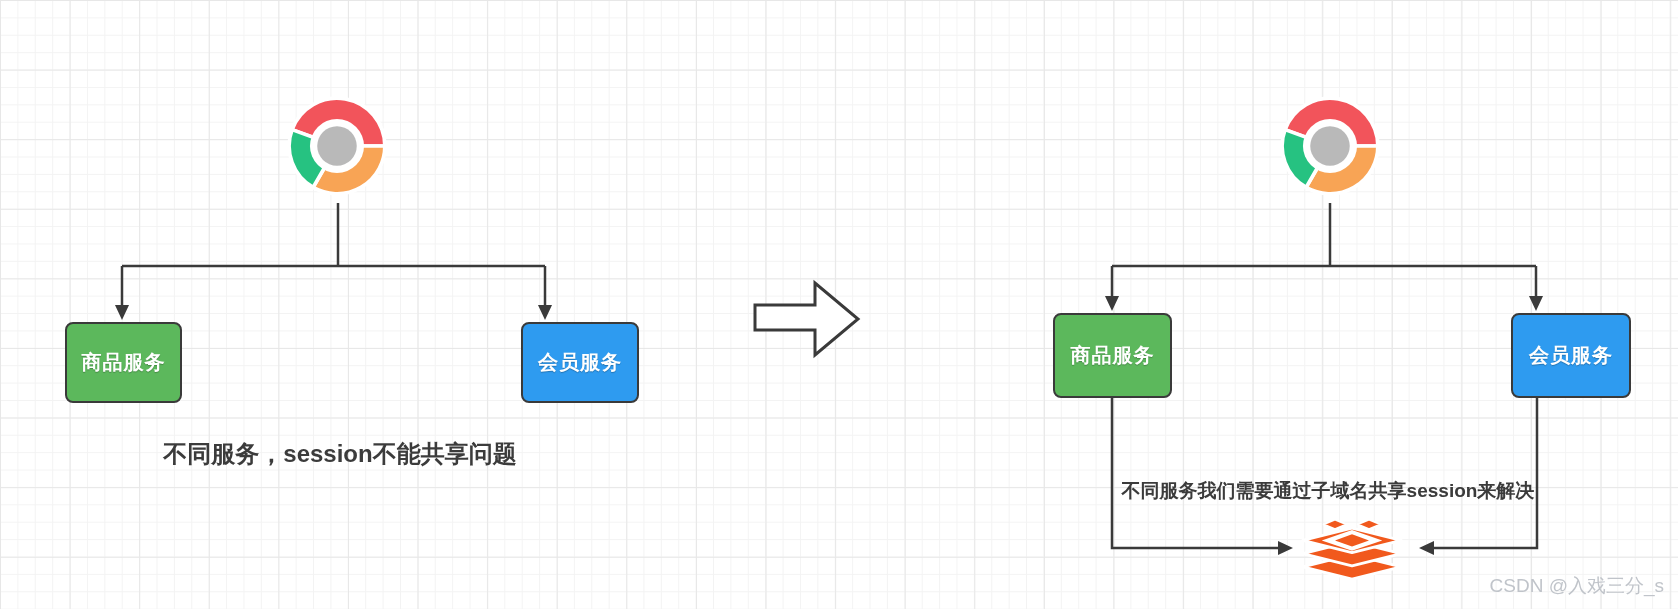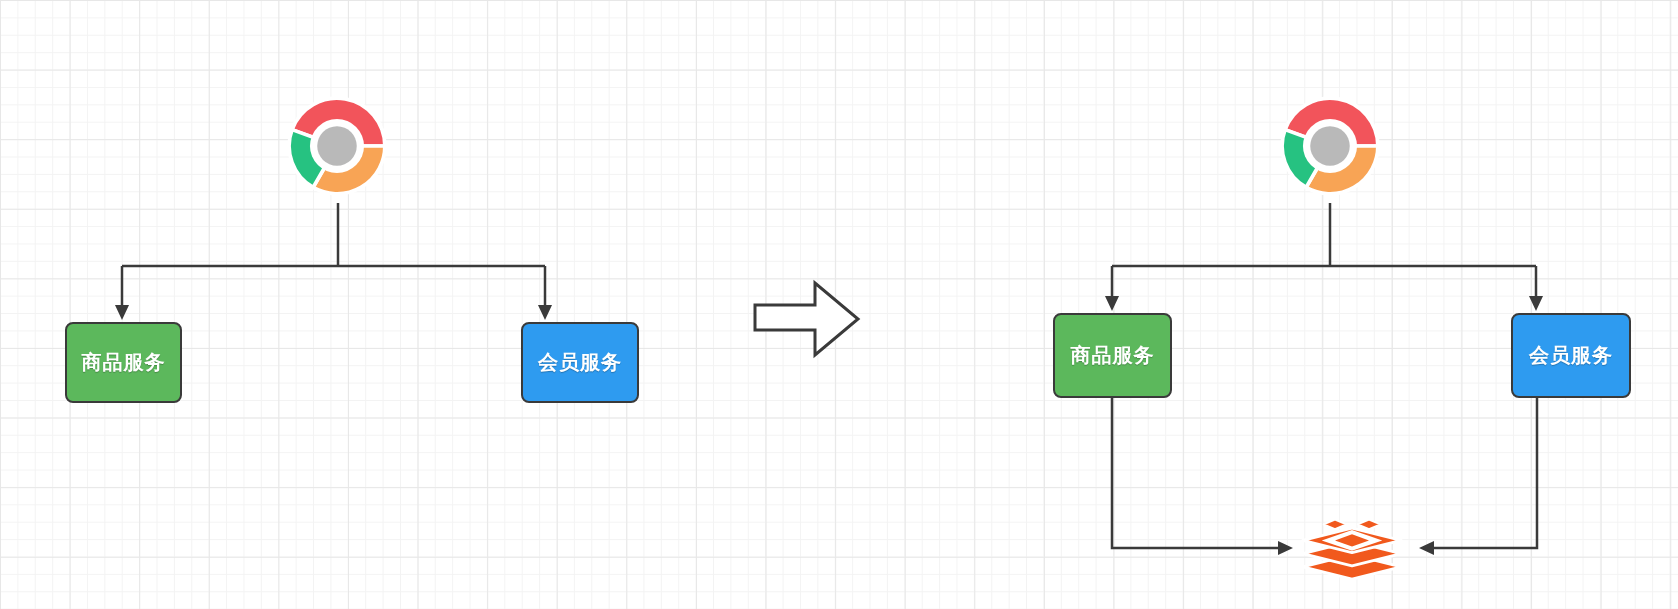--- a/index.html
+++ b/index.html
@@ -88,48 +88,51 @@
   </svg>
 
   <div class="node green" style="left:65px;top:322px;width:117px;height:81px;">
     <span>商品服务</span>
   </div>
 
   <div class="node blue" style="left:487px;top:322px;width:118px;height:81px;">
     <span>会员服务</span>
   </div>
 
+  <div class="caption left-cap" style="left:90px;top:438px;width:500px;">不同服务，session不能共享问题</div>
 
   <svg class="abs" style="left:1278px;top:94px;" width="104" height="104" viewBox="0 0 100 100">
     <g stroke="#ffffff" stroke-width="3.5" stroke-linejoin="round">
       <path d="M50,50 L4.7,42 A46,46 0 0 1 95.3,42 Z" fill="#F2545B" transform="rotate(10 50 50)"></path>
       <path d="M50,50 L95.3,42 A46,46 0 0 1 34.3,93.2 Z" fill="#F8A455" transform="rotate(10 50 50)"></path>
       <path d="M50,50 L34.3,93.2 A46,46 0 0 1 4.7,42 Z" fill="#26C281" transform="rotate(10 50 50)"></path>
     </g>
     <circle cx="50" cy="50" r="26" fill="#ffffff"></circle>
     <circle cx="50" cy="50" r="19" fill="#B9B9B9"></circle>
   </svg>
 
   <div class="node green" style="left:1053px;top:313px;width:119px;height:85px;">
     <span>商品服务</span>
   </div>
 
   <div class="node blue" style="left:1477px;top:313px;width:120px;height:85px;">
     <span>会员服务</span>
   </div>
 
+  <div class="caption right-cap" style="left:1078px;top:478px;width:500px;">不同服务我们需要通过子域名共享session来解决</div>
 
   <svg class="abs" style="left:1292px;top:512px;" width="120" height="70" viewBox="0 0 120 74">
     <g stroke="#ffffff" stroke-width="3" stroke-linejoin="round" fill="#F1591D">
       <path d="M8,58 L60,45 L112,58 L60,71 Z"></path>
       <path d="M8,44 L60,31 L112,44 L60,57 Z"></path>
       <path d="M8,30 L60,17 L112,30 L60,43 Z"></path>
     </g>
     <g stroke="#ffffff" stroke-width="2" stroke-linejoin="round" fill="#F1591D">
       <path d="M30,13 L42,8 L54,13 L42,18 Z"></path>
       <path d="M66,13 L78,8 L90,13 L78,18 Z"></path>
     </g>
     <path d="M28,30 L60,19 L92,30 L60,41 Z" fill="#ffffff"></path>
     <path d="M42,30 L60,23.5 L78,30 L60,36.5 Z" fill="#F1591D"></path>
   </svg>
 
+  <div class="watermark" style="right:14px;top:573px;">CSDN @入戏三分_s</div>
 
 </div>
 
 </body></html>

